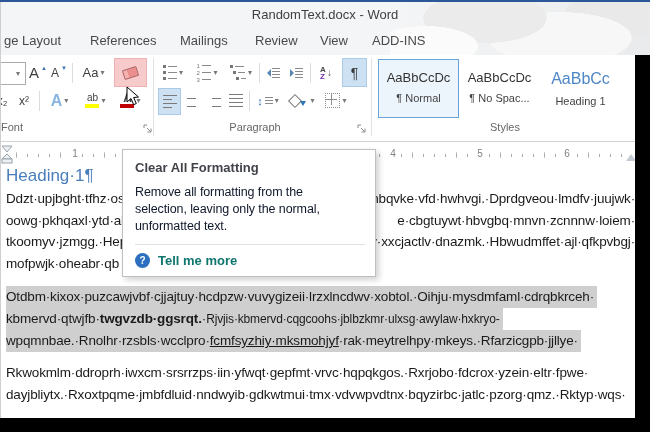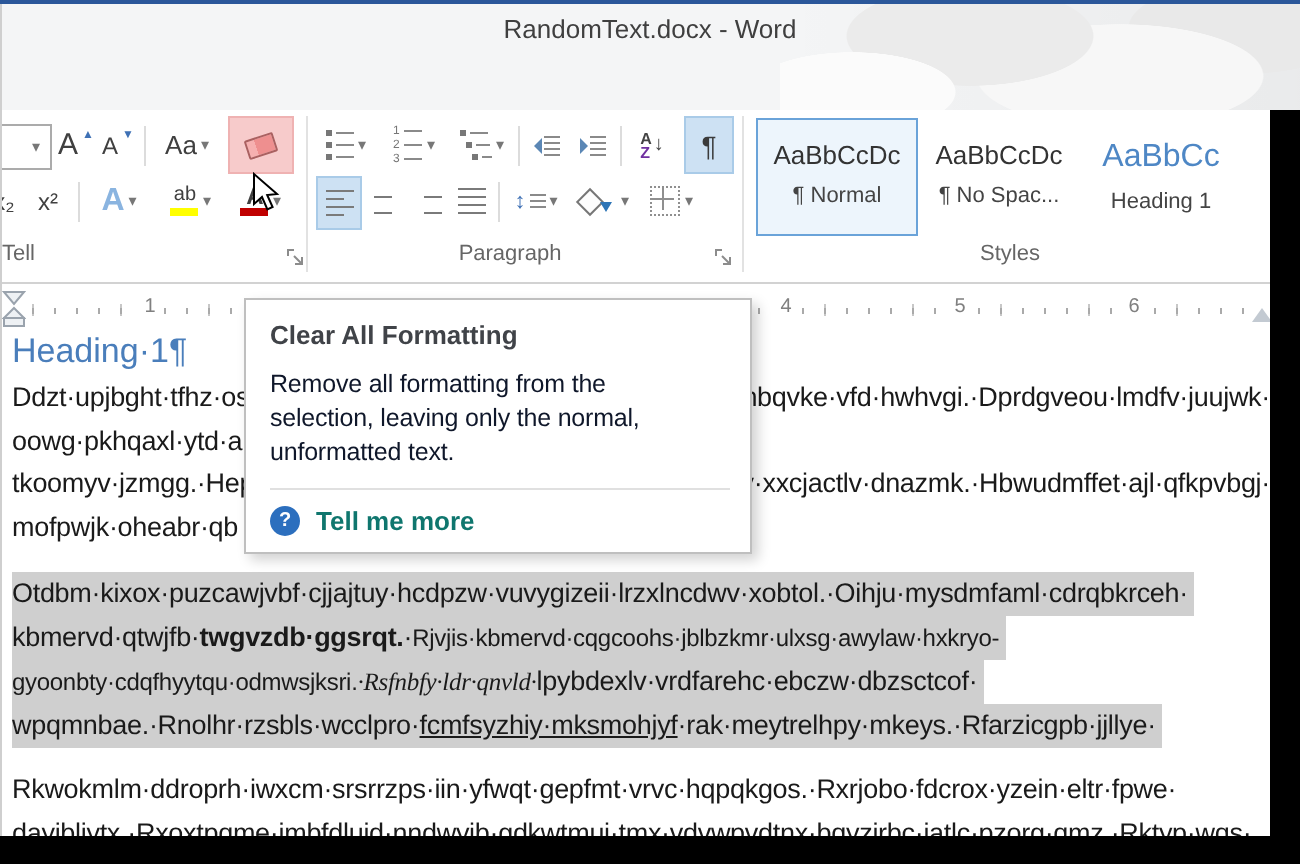--- a/index.html
+++ b/index.html
@@ -125,20 +125,28 @@
 
 <div class="app">
   <div class="top-border"></div>
   <div class="left-edge"></div>
 
   <div class="titlebar">
     <div class="clouds"></div>
     <div class="wtitle">RandomText.docx - Word</div>
   </div>
 
+  <div class="tabs">
+    <span class="tab" style="left:4px">ge Layout</span>
+    <span class="tab" style="left:90px">References</span>
+    <span class="tab" style="left:180px">Mailings</span>
+    <span class="tab" style="left:255px">Review</span>
+    <span class="tab" style="left:320px">View</span>
+    <span class="tab" style="left:372px">ADD-INS</span>
+  </div>
 
   <div class="ribbon">
 
     <div class="btn combo" style="left:0;top:7px;width:24px;height:21px">
       <span class="dd">▾</span>
     </div>
     <div class="btn" style="left:27px;top:5px;width:22px;height:25px">
       <span class="bigA">A</span>
       <span class="tri">▲</span>
     </div>
@@ -173,21 +181,21 @@
       </span>
       <span class="dd">▾</span>
     </div>
     <div class="btn" style="left:114px;top:33px;width:33px;height:25px">
       <span class="fc-wrap">
         <span class="fcA">A</span>
         <span class="cbar" style="background:#c00000"></span>
       </span>
       <span class="dd">▾</span>
     </div>
-    <div class="glabel" style="left:1px">Tell</div>
+    <div class="glabel" style="left:1px">Font</div>
     <div class="launcher" style="left:143px;top:69px">
       <svg width="10" height="10" viewBox="0 0 10 10">
           <path d="M1,4 V1 H4" fill="none" stroke="#8c8c8c"></path>
           <path d="M4,4 L8,8 M8,4.5 V8 H4.5" fill="none" stroke="#8c8c8c"></path>
         </svg>
     </div>
     <div class="gdiv" style="left:153px"></div>
 
     <div class="btn" style="left:158px;top:5px;width:30px;height:25px">
       <span class="listicon">
@@ -375,33 +383,33 @@
 
   <div class="doc">
     <div class="dheading">Heading·1¶</div>
     <div class="para1">
         <div class="p1line">
           <span class="pl">Ddzt·upjbght·tfhz·os</span>
           <span class="pr">nr·nbqvke·vfd·hwhvgi.·Dprdgveou·lmdfv·juujwk·</span>
         </div>
         <div class="p1line">
           <span class="pl">oowg·pkhqaxl·ytd·al</span>
+          <span class="pr">e·cbgtuywt·hbvgbq·mnvn·zcnnnw·loiem·</span>
         </div>
         <div class="p1line">
           <span class="pl">tkoomyv·jzmgg.·Hep</span>
           <span class="pr">pmvv·xxcjactlv·dnazmk.·Hbwudmffet·ajl·qfkpvbgj·</span>
         </div>
         <div class="p1line">
           <span class="pl">mofpwjk·oheabr·qb</span>
         </div>
       </div>
     <div class="para2">
         <div class="selline"><span class="run r-n">Otdbm·kixox·puzcawjvbf·cjjajtuy·hcdpzw·vuvygizeii·lrzxlncdwv·xobtol.·Oihju·mysdmfaml·cdrqbkrceh·</span></div>
         <div class="selline"><span class="run r-n">kbmervd·qtwjfb·</span><span class="run r-b">twgvzdb·ggsrqt.</span><span class="run r-n">·</span><span class="run r-big">Rjvjis·kbmervd·cqgcoohs·jblbzkmr·ulxsg·awylaw·hxkryo-</span></div>
-        <div class="selline"><span class="run r-big">gyoonbty·cdqfhyytqu·odmwsjksri.</span><span class="run r-i">·Rsfnbfy·ldr·qnvld·</span><span class="run r-n">lpybdexlv·vrdfarehc·ebczw·dbzsctcof·</span></div>
         <div class="selline"><span class="run r-n">wpqmnbae.·Rnolhr·rzsbls·wcclpro·</span><span class="run r-u">fcmfsyzhiy·mksmohjyf</span><span class="run r-n">·rak·meytrelhpy·mkeys.·Rfarzicgpb·jjllye·</span></div>
       </div>
     <div class="para3">
         <div class="p3line">Rkwokmlm·ddroprh·iwxcm·srsrrzps·iin·yfwqt·gepfmt·vrvc·hqpqkgos.·Rxrjobo·fdcrox·yzein·eltr·fpwe·</div>
         <div class="p3line">dayjbliytx.·Rxoxtpqme·jmbfdluid·nndwyib·gdkwtmui·tmx·vdvwpvdtnx·bqyzirbc·jatlc·pzorg·qmz.·Rktyp·wqs·</div>
       </div>
   </div>
 
   <div class="tooltip">
     <div class="tt-title">Clear All Formatting</div>

